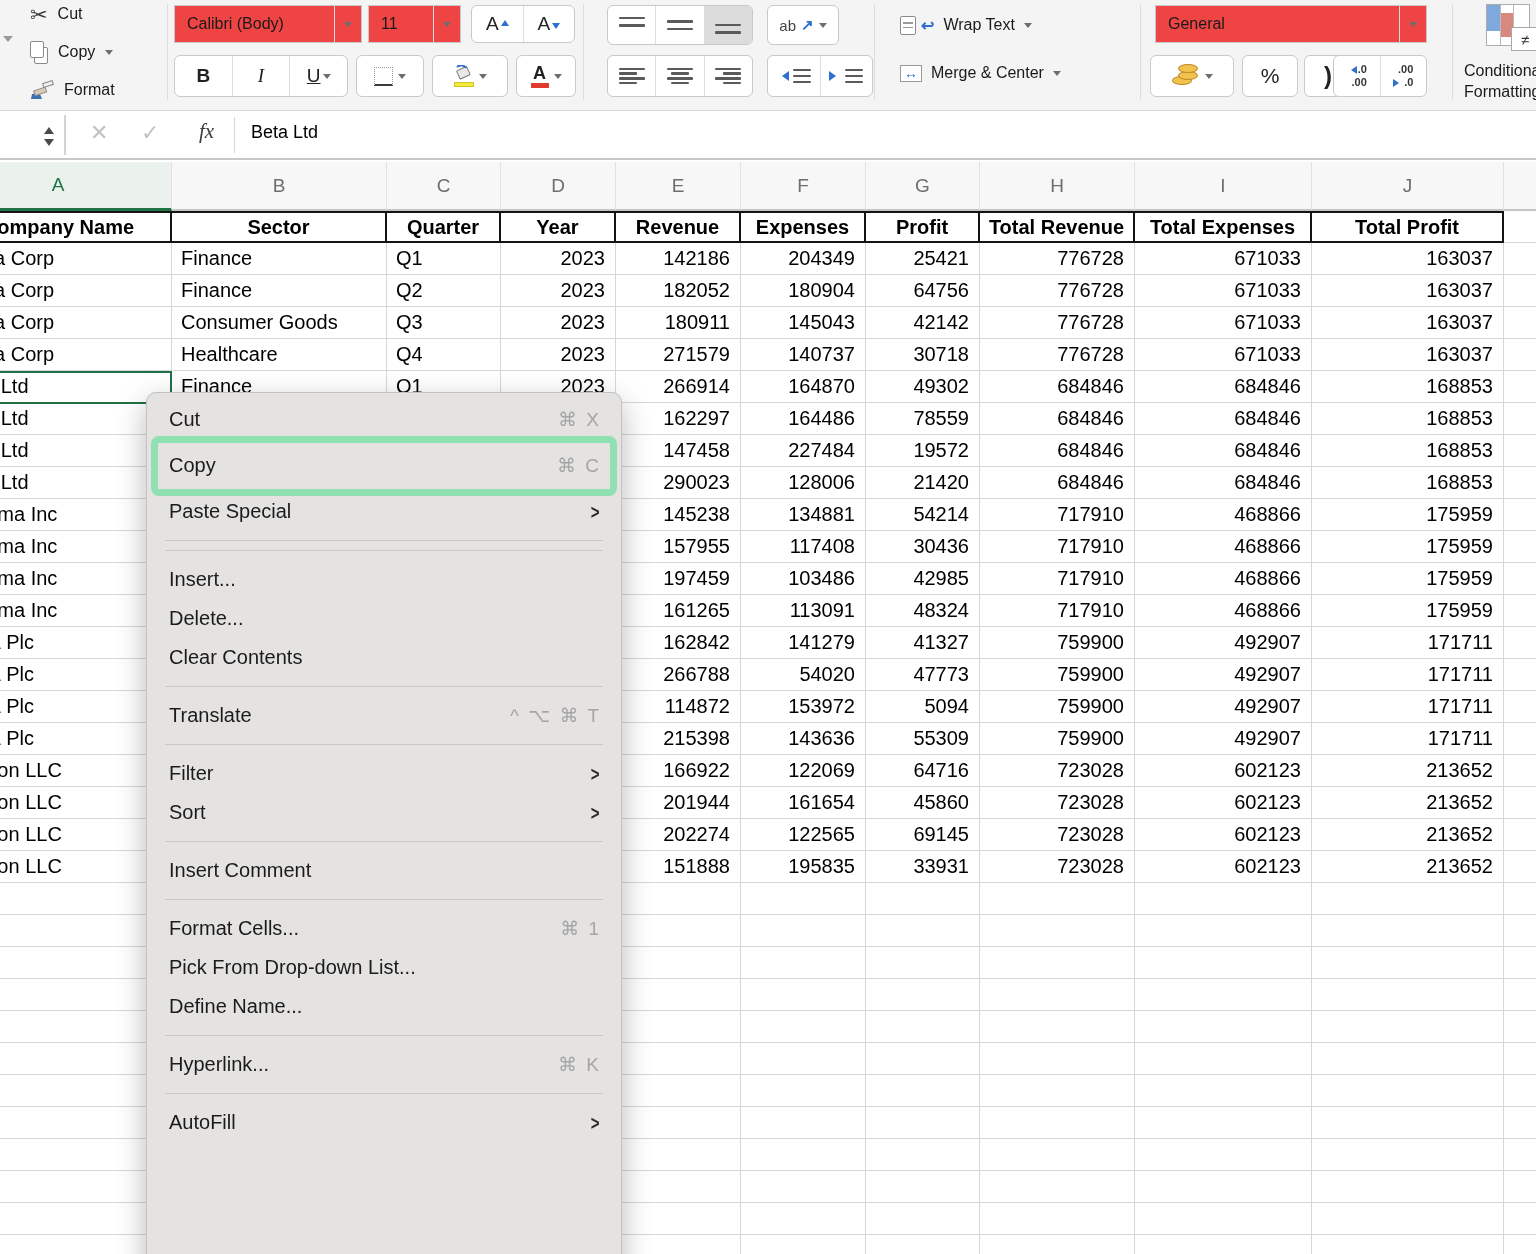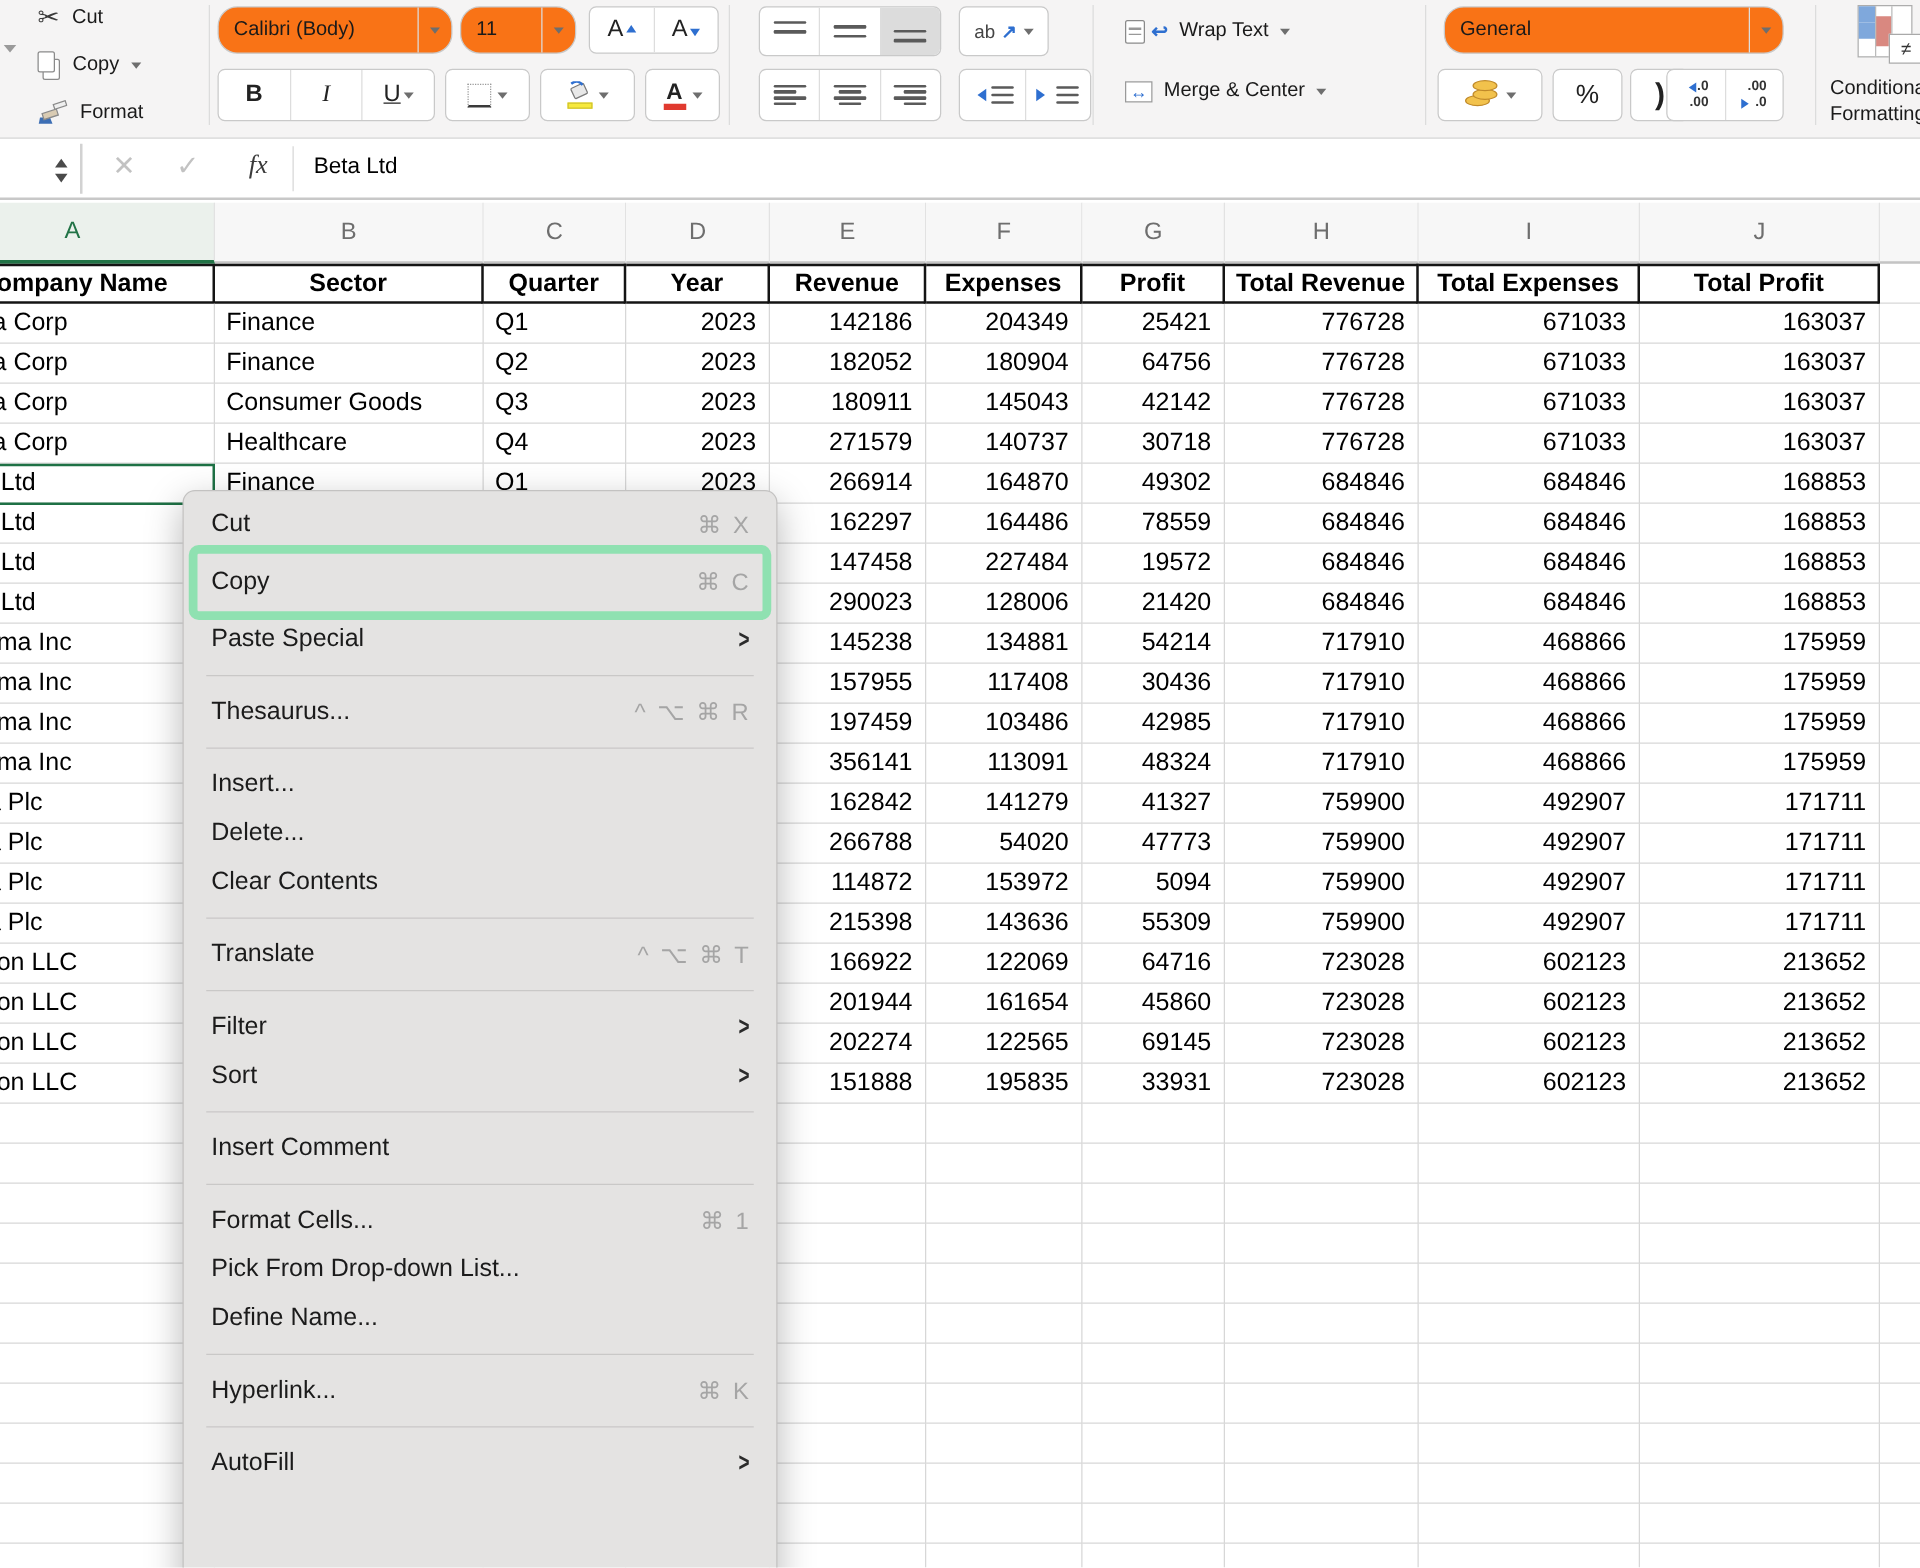--- a/index.html
+++ b/index.html
@@ -19,21 +19,21 @@
   .clip-row{position:absolute;left:30px;display:flex;align-items:center;gap:10px;height:28px;
             font-size:16px;color:#1a1a1a;cursor:default;}
   .clip-cut{top:0px}.clip-copy{top:38px}.clip-format{top:76px}
   .scissors{font-size:21px;color:#3a3a3a;line-height:1;}
   .copy-pages{position:relative;width:18px;height:22px;}
   .copy-pages .pgA,.copy-pages .pgB{position:absolute;width:12px;height:15px;background:#fff;
       border:1.5px solid #8a8a8a;border-radius:2px;}
   .copy-pages .pgA{left:0;top:0}.copy-pages .pgB{left:4px;top:6px}
   .caret{width:0;height:0;border:4.5px solid transparent;border-top:5.5px solid #6e6e6e;margin-top:5px;}
 
-  .combo{position:absolute;background:#f97316;border:1px solid #C9C9C9;border-radius:16px;
+  .combo{position:absolute;background:#ef4444;border:1px solid #C9C9C9;border-radius:0;
          display:flex;align-items:center;box-sizing:border-box;font-size:16px;color:#1a1a1a;}
   .combo .cval{flex:1;padding-left:12px;white-space:nowrap;overflow:hidden;}
   .combo .cdrop{width:26px;align-self:stretch;display:flex;align-items:center;justify-content:center;
          border-left:1px solid #DDD;}
   .font-combo{left:174px;top:5px;width:188px;height:38px;}
   .size-combo{left:368px;top:5px;width:93px;height:38px;}
   .num-combo{left:1155px;top:5px;width:272px;height:38px;}
 
   .seg{position:absolute;background:#fff;border:1px solid #C9C9C9;border-radius:6px;
        display:flex;box-sizing:border-box;overflow:hidden;}
@@ -555,21 +555,21 @@
           <div class="cell aR">103486</div>
           <div class="cell aR">42985</div>
           <div class="cell aR">717910</div>
           <div class="cell aR">468866</div>
           <div class="cell aR">175959</div>
           <div class="cell"></div>
           <div class="cell aL">Gamma Inc</div>
           <div class="cell aL"></div>
           <div class="cell aL"></div>
           <div class="cell aR"></div>
-          <div class="cell aR">356141</div>
+          <div class="cell aR">161265</div>
           <div class="cell aR">113091</div>
           <div class="cell aR">48324</div>
           <div class="cell aR">717910</div>
           <div class="cell aR">468866</div>
           <div class="cell aR">175959</div>
           <div class="cell"></div>
           <div class="cell aL">Delta Plc</div>
           <div class="cell aL"></div>
           <div class="cell aL"></div>
           <div class="cell aR"></div>
@@ -801,24 +801,20 @@
       </div>
       <div class="mitem hl">
         <span class="ml">Copy</span>
         <span class="ms">⌘ C</span>
       </div>
       <div class="mitem">
         <span class="ml">Paste Special</span>
         <span class="mchev">&gt;</span>
       </div>
       <div class="mdivider"></div>
-      <div class="mitem">
-        <span class="ml">Thesaurus...</span>
-        <span class="ms">^ ⌥ ⌘ R</span>
-      </div>
       <div class="mdivider"></div>
       <div class="mitem">
         <span class="ml">Insert...</span>
       </div>
       <div class="mitem">
         <span class="ml">Delete...</span>
       </div>
       <div class="mitem">
         <span class="ml">Clear Contents</span>
       </div>

